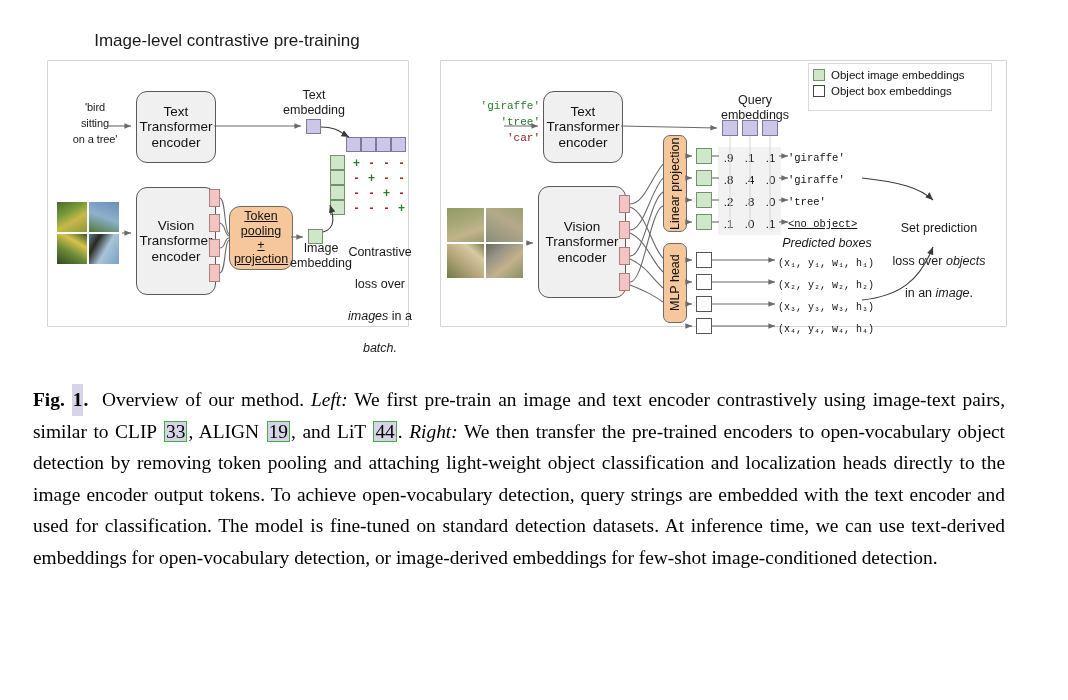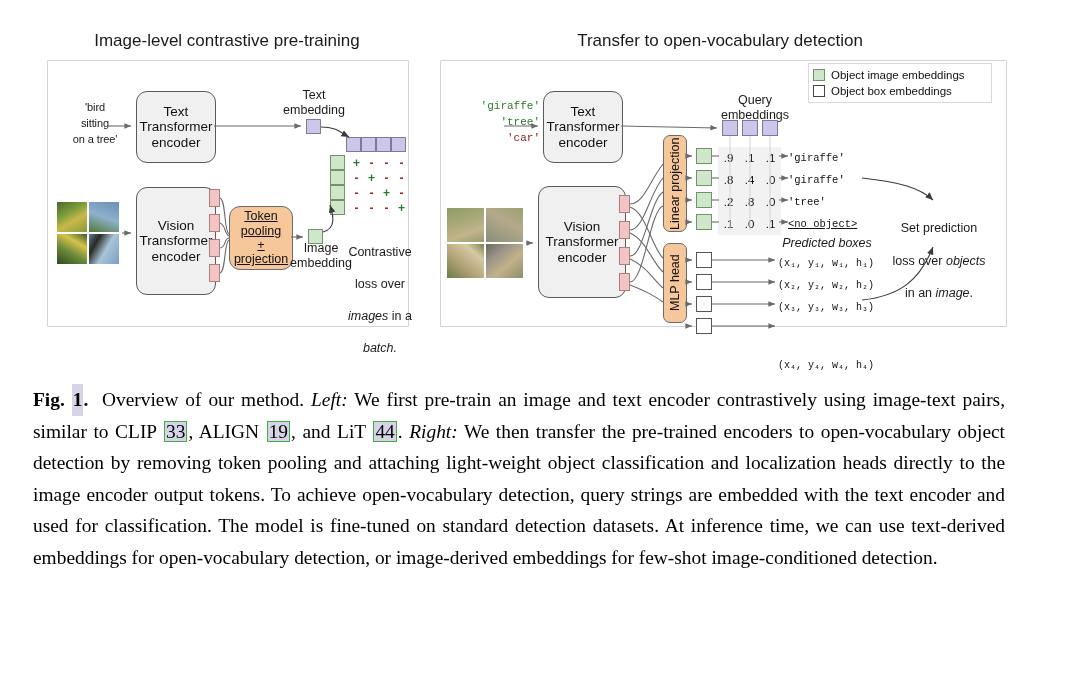--- a/index.html
+++ b/index.html
@@ -59,21 +59,21 @@
          font-size:12px;font-weight:bold;line-height:1;}
   .signs span{display:flex;align-items:center;justify-content:center;}
   .sg-p{color:#2d7a2d;}
   .sg-n{color:#b02020;}
 
   
   .scores{position:absolute;font-family:"Liberation Sans",sans-serif;font-size:11.5px;color:#111;}
   .scorerow{display:flex;align-items:center;height:22px;background:#f2f2f2;}
   .scorerow span{width:21px;text-align:center;}
 
-  .legend{position:absolute;border:1px solid #d9d9d9;background:#fff;padding:3px 6px 3px 4px;}
+  .legend{position:absolute;border:1px solid #d9d9d9;background:#fff;padding:3px 6px 11px 4px;}
   .legrow{display:flex;align-items:center;height:16px;font-size:11.5px;color:#111;}
   .legsw{width:12px;height:12px;border:1px solid #6f9468;background:#cfe6cb;margin-right:6px;box-sizing:border-box;}
   .legsw.box{background:#fff;border-color:#444;}
 
   
   .caption{
     position:absolute;left:33px;top:384px;width:972px;
     font-family:"Liberation Serif",serif;font-size:19.4px;line-height:31.5px;
     color:#000;text-align:justify;
   }
@@ -162,21 +162,20 @@
         <span class="sg-p">+</span>
       </div>
 
     <div class="lbl" style="left:338px;top:228px;width:84px;line-height:1.28;">
       <div>Contrastive</div>
       <div>loss over</div>
       <div><i>images</i><span> in a</span></div>
       <div><i>batch.</i></div>
     </div>
 
-    <div class="panel-title" style="left:435px;top:31px;width:570px;">Transfer to open-vocabulary detection</div>
     <div class="panel" style="left:440px;top:60px;width:565px;height:265px;"></div>
 
     <div style="position:absolute;left:462px;top:99px;width:78px;text-align:right;
                 font-family:'Liberation Mono',monospace;font-size:11px;line-height:1.45;">
       <div style="color:#2d7a2d;">'giraffe'</div>
       <div style="color:#2d7a2d;">'tree'</div>
       <div style="color:#8b1a1a;">'car'</div>
     </div>
 
     <div class="mod" style="left:543px;top:91px;width:78px;height:70px;white-space:pre-line;">Text
@@ -249,21 +248,21 @@
         <div style="height: 22px; line-height: 22px;">'tree'</div>
         <div style="height: 22px; line-height: 22px; text-decoration: underline;">&lt;no object&gt;</div>
       </div>
 
     <div class="lbl" style="left:772px;top:236px;width:110px;font-style:italic;">Predicted boxes</div>
     <div id="box-labels" style="position:absolute;left:778px;top:253px;
          font-family:'Liberation Mono',monospace;font-size:10px;color:#111;">
         <div style="height: 22px; line-height: 22px;">(x₁, y₁, w₁, h₁)</div>
         <div style="height: 22px; line-height: 22px; text-align: right;">(x₂, y₂, w₂, h₂)</div>
         <div style="height: 22px; line-height: 22px;">(x₃, y₃, w₃, h₃)</div>
-        <div style="height: 22px; line-height: 22px; margin-top: 36px;">(x₄, y₄, w₄, h₄)</div>
+        <div style="height: 22px; line-height: 22px;">(x₄, y₄, w₄, h₄)</div>
       </div>
 
     <div class="lbl" style="left:880px;top:204px;width:118px;line-height:1.3;">
       <div>Set prediction</div>
       <div><span>loss over </span><i>objects</i></div>
       <div><span>in an </span><i>image</i><span>.</span></div>
     </div>
 
     <div class="legend" style="left:808px;top:63px;width:172px;">
       <div class="legrow">

